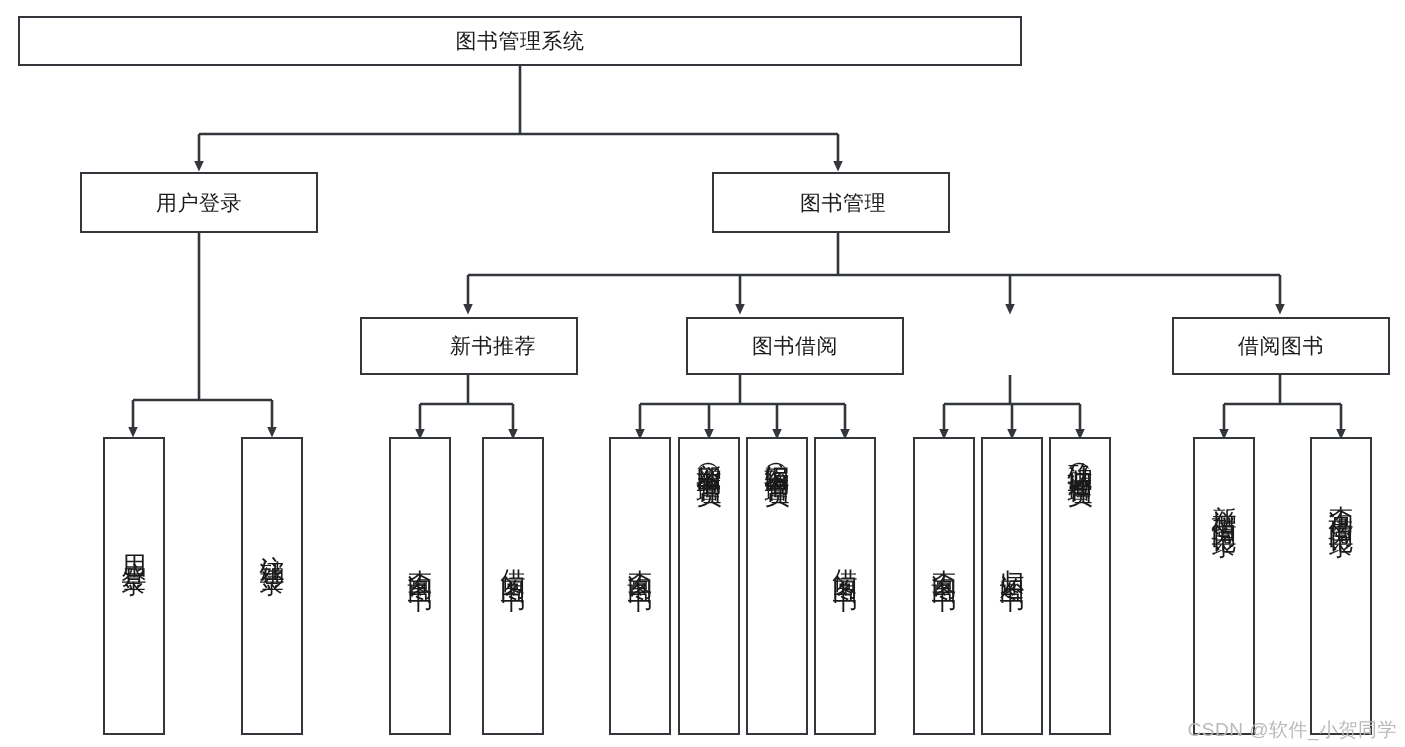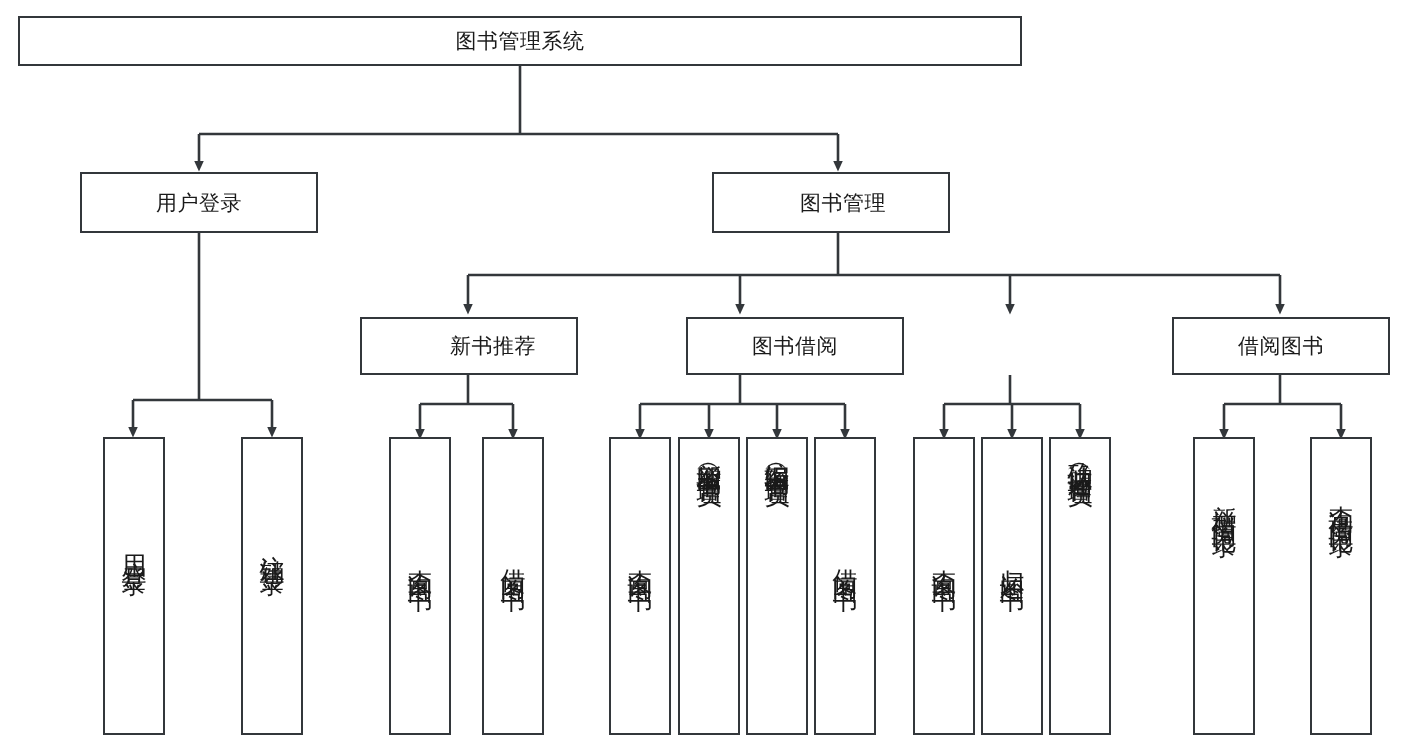--- a/index.html
+++ b/index.html
@@ -180,14 +180,15 @@
   </div>
 
   <div class="node vert midpad4" style="left:1193px;top:437px;width:62px;height:298px;">
     <span class="lbl">新增借阅记录</span>
   </div>
 
   <div class="node vert midpad4" style="left:1310px;top:437px;width:62px;height:298px;">
     <span class="lbl">查询借阅记录</span>
   </div>
 
+  <div class="watermark">CSDN @软件_小贺同学</div>
 
 </div>
 
 </body></html>

